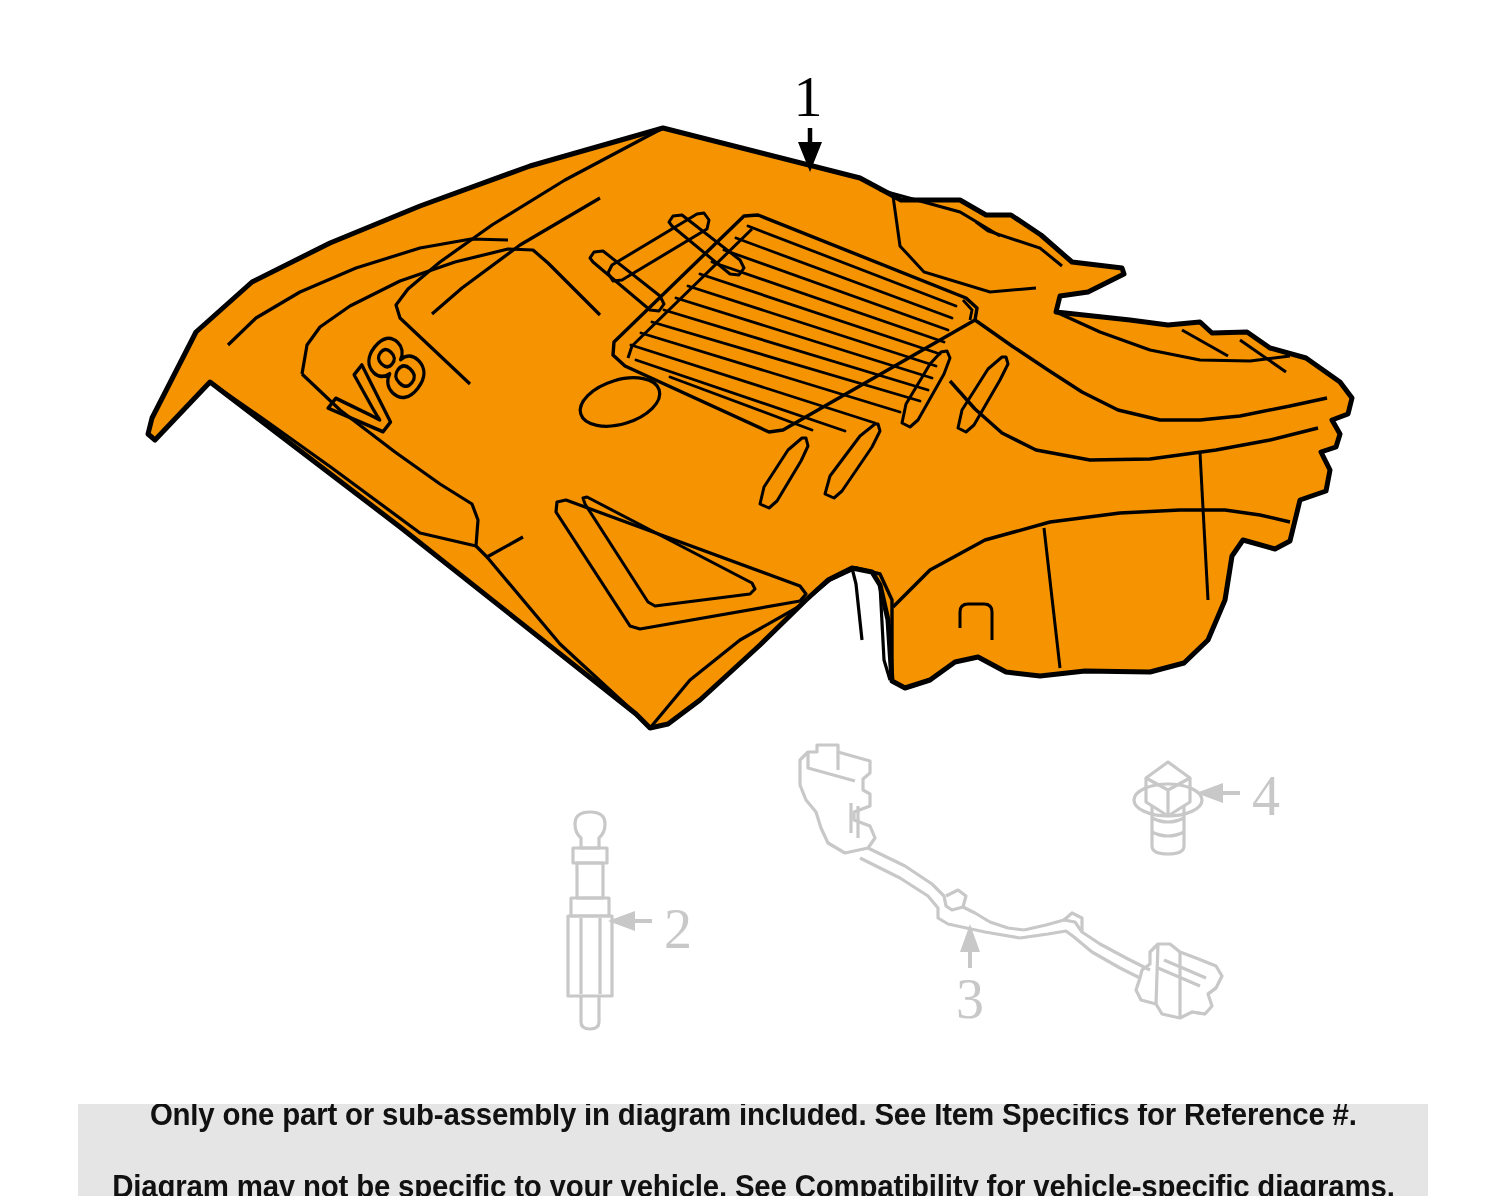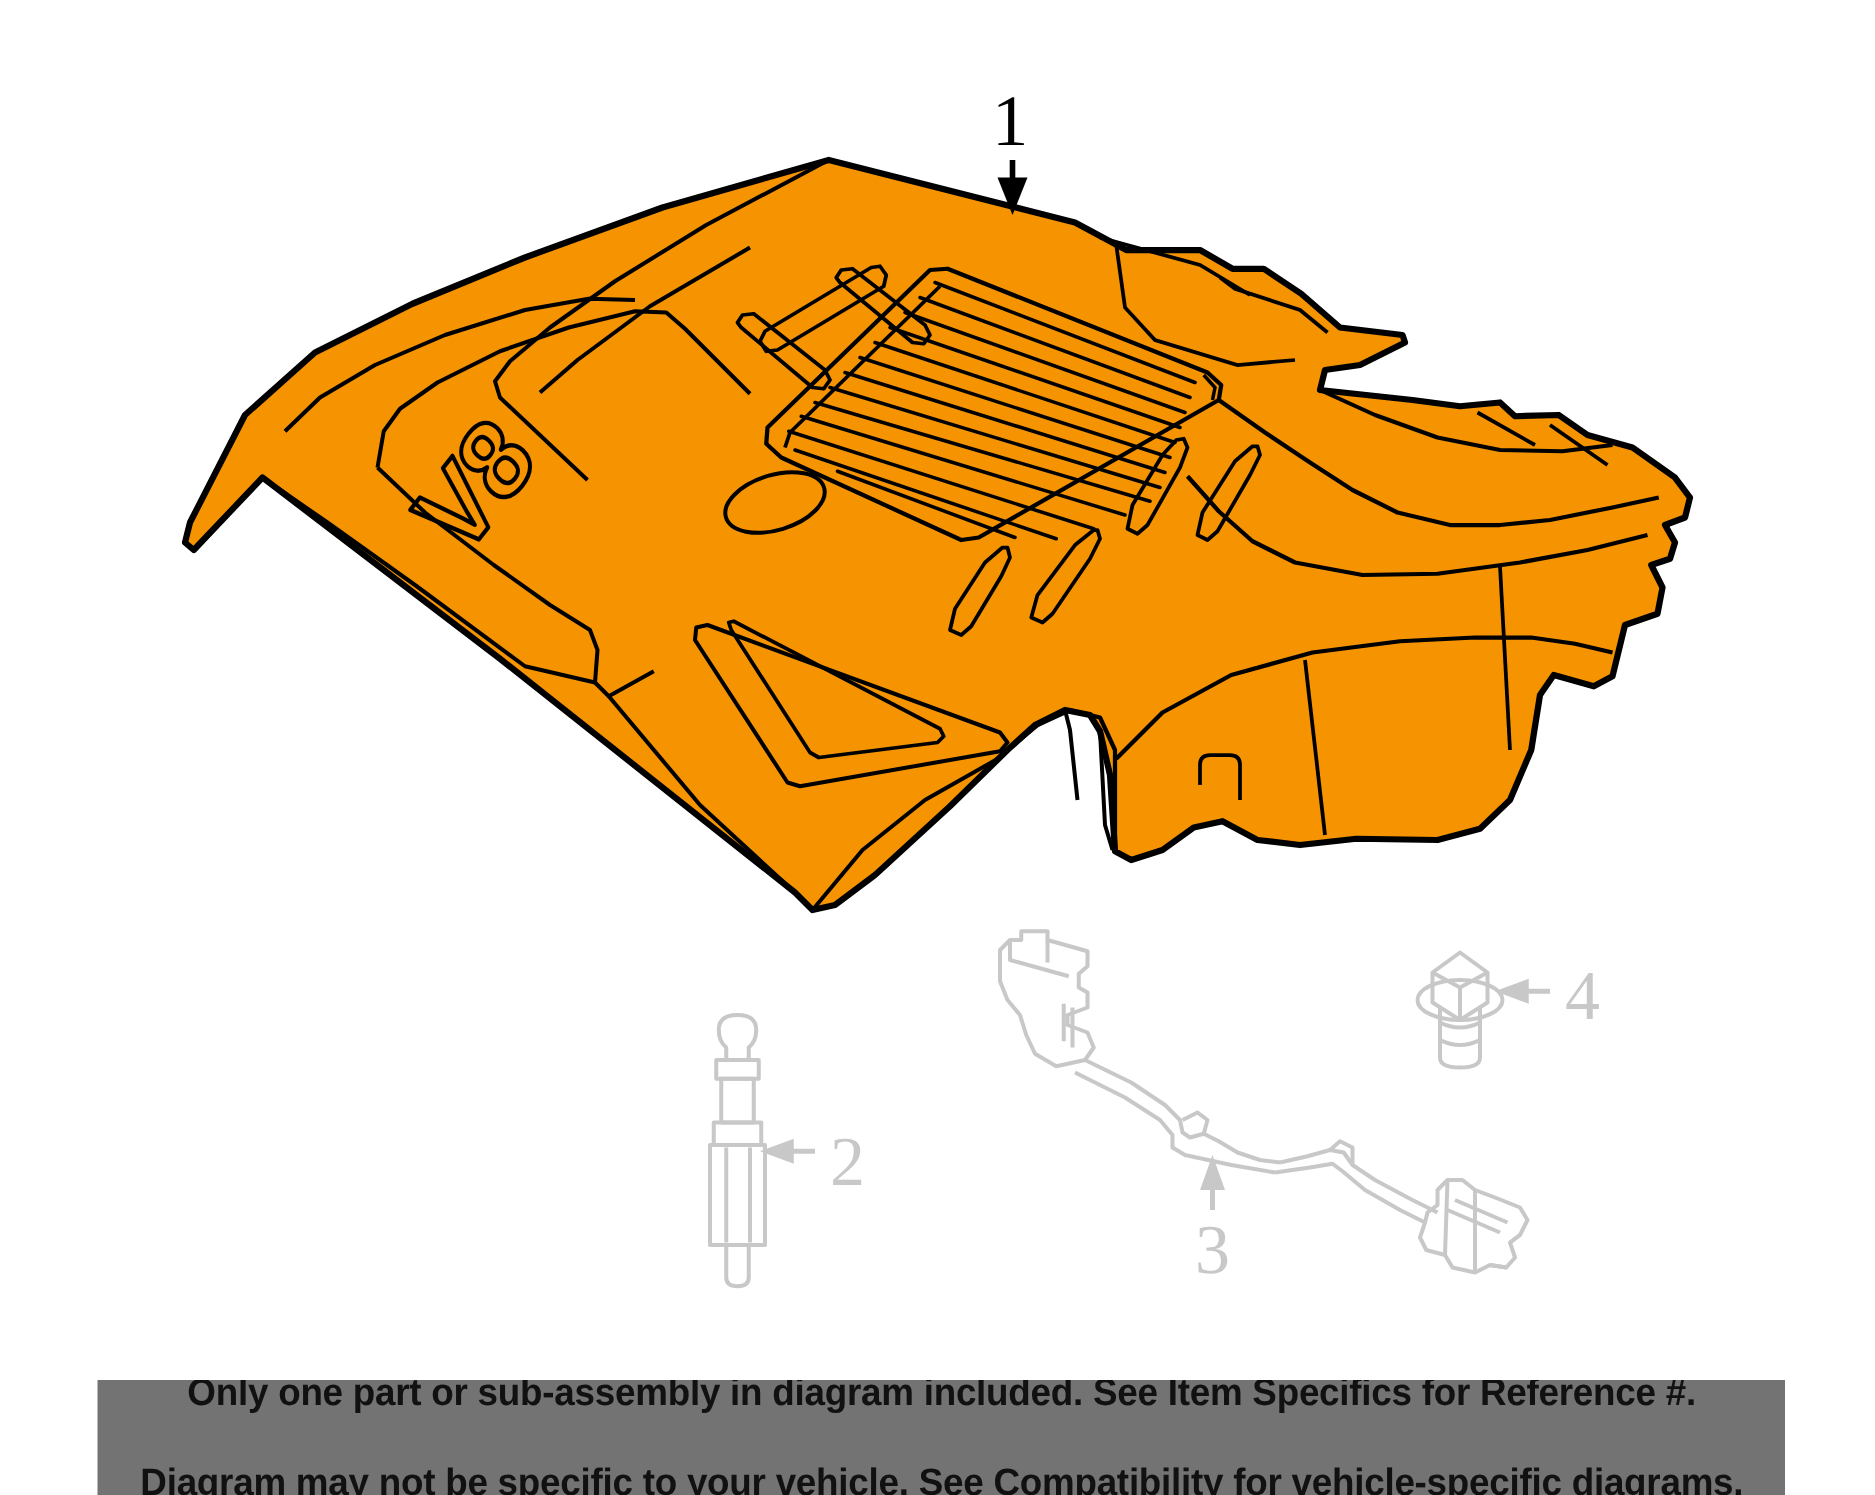--- a/index.html
+++ b/index.html
@@ -29,21 +29,21 @@
   .callout-num {
     font-family: "Liberation Serif", serif;
     font-weight: 400;
   }
   #disclaimer-banner {
     position: absolute;
     left: 78px;
     top: 1104px;
     width: 1350px;
     height: 92px;
-    background: #737373;
+    background: #e5e5e5;
     box-sizing: border-box;
     display: flex;
     flex-direction: column;
     align-items: center;
     justify-content: center;
     overflow: hidden;
     gap: 30px;
   }
   .banner-line {
     font-family: "Liberation Sans", sans-serif;

